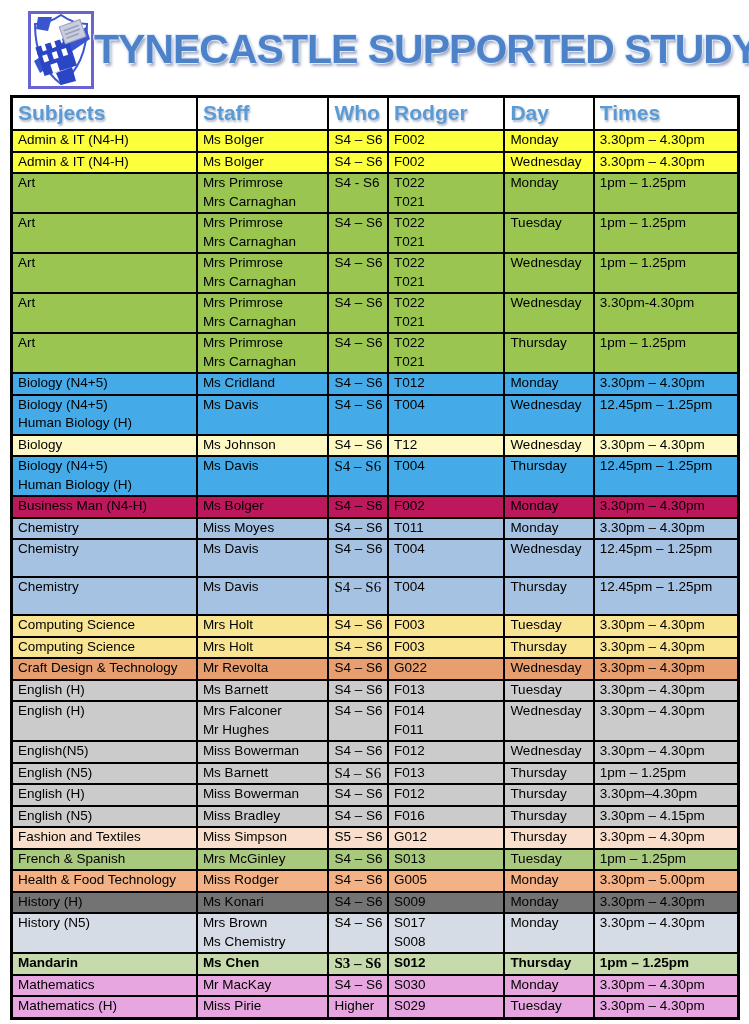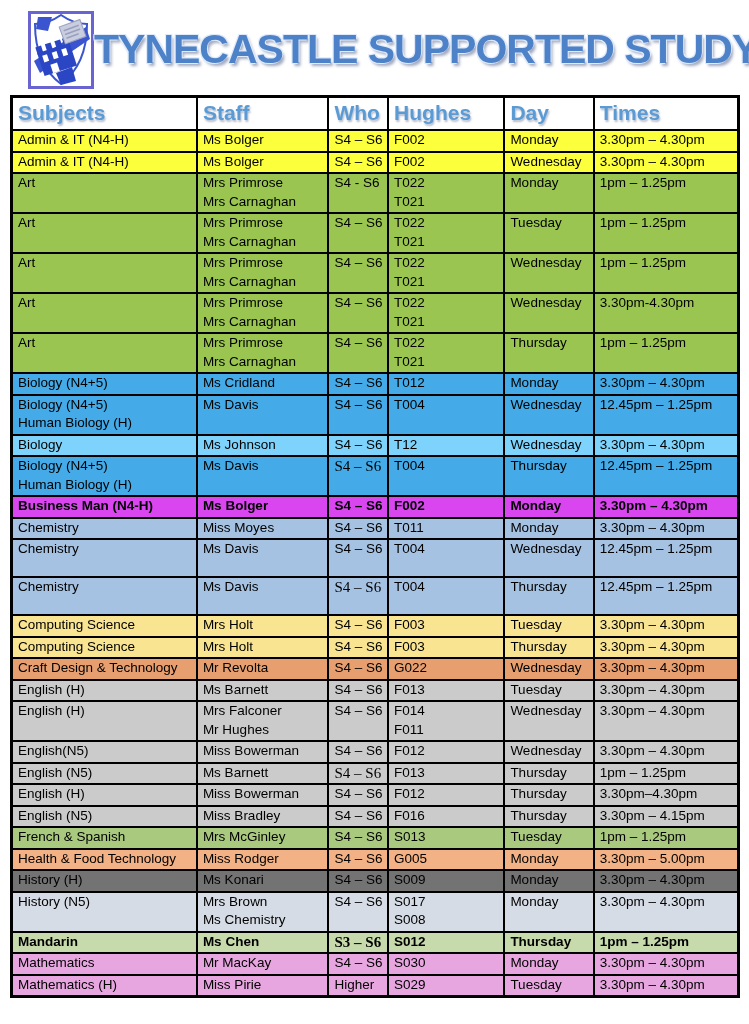--- a/index.html
+++ b/index.html
@@ -120,21 +120,21 @@
         <col class="c-who">
       <col class="c-where">
         <col class="c-day">
         <col class="c-times">
     </colgroup>
     <thead>
       <tr id="header-row">
           <th>Subjects</th>
           <th>Staff</th>
           <th>Who</th>
-          <th>Hughes</th>
+          <th>Rodger</th>
           <th>Day</th>
           <th>Times</th>
         </tr>
     </thead>
     <tbody id="table-body">
         <tr style="background-color: rgb(252, 255, 60);">
           <td>
             <div>Admin &amp; IT (N4-H)</div>
           </td>
           <td>
@@ -317,21 +317,21 @@
           <td>
             <div>T004</div>
           </td>
           <td>
             <div>Wednesday</div>
           </td>
           <td>
             <div>12.45pm – 1.25pm</div>
           </td>
         </tr>
-        <tr style="background-color: #7dd3fc;">
+        <tr style="background-color: #fef9c3;">
           <td>
             <div>Biology</div>
           </td>
           <td>
             <div>Ms Johnson</div>
           </td>
           <td>
             <div>S4 – S6</div>
           </td>
           <td>
@@ -358,21 +358,21 @@
           <td>
             <div>T004</div>
           </td>
           <td>
             <div>Thursday</div>
           </td>
           <td>
             <div>12.45pm – 1.25pm</div>
           </td>
         </tr>
-        <tr style="background-color: #d946ef; font-weight: bold;">
+        <tr style="background-color: #be185d;">
           <td>
             <div>Business Man (N4-H)</div>
           </td>
           <td>
             <div>Ms Bolger</div>
           </td>
           <td>
             <div>S4 – S6</div>
           </td>
           <td>
@@ -618,20 +618,40 @@
             <div>S4 – S6</div>
           </td>
           <td>
             <div>F016</div>
           </td>
           <td>
             <div>Thursday</div>
           </td>
           <td>
             <div>3.30pm – 4.15pm</div>
+          </td>
+        </tr>
+        <tr style="background-color: rgb(248, 222, 203);">
+          <td>
+            <div>Fashion and Textiles</div>
+          </td>
+          <td>
+            <div>Miss Simpson</div>
+          </td>
+          <td>
+            <div>S5 – S6</div>
+          </td>
+          <td>
+            <div>G012</div>
+          </td>
+          <td>
+            <div>Thursday</div>
+          </td>
+          <td>
+            <div>3.30pm – 4.30pm</div>
           </td>
         </tr>
         <tr style="background-color: rgb(169, 201, 127);">
           <td>
             <div>French &amp; Spanish</div>
           </td>
           <td>
             <div>Mrs McGinley</div>
           </td>
           <td>

